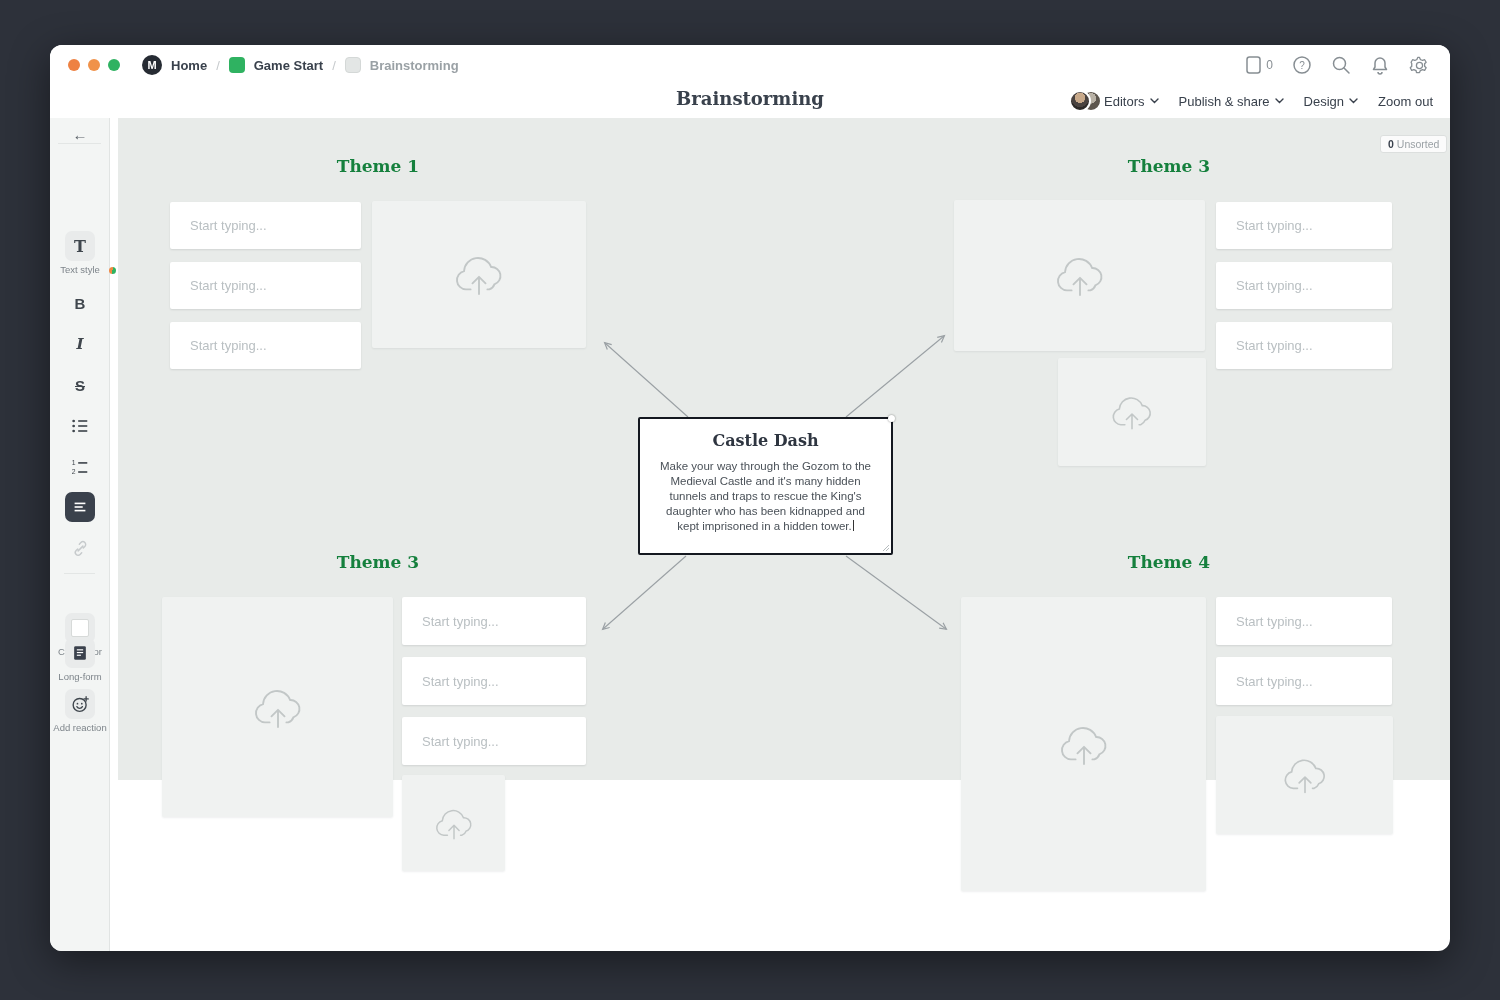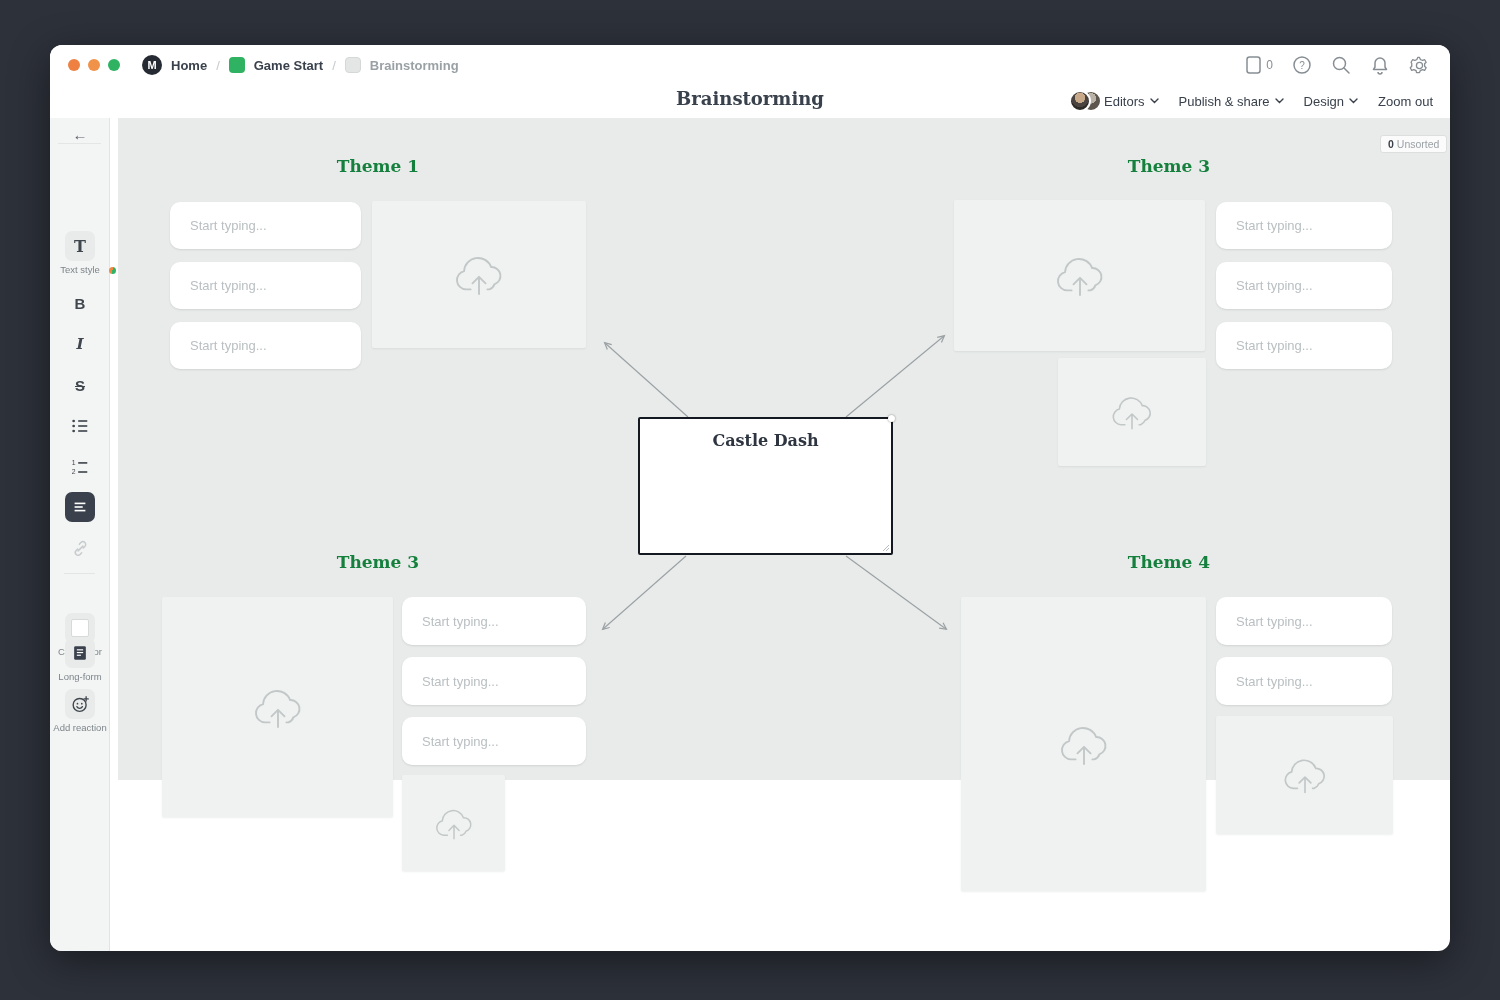--- a/index.html
+++ b/index.html
@@ -54,21 +54,21 @@
   .t-dot { position:absolute; right:-6px; bottom:1px; width:7px; height:7px; border-radius:50%;
            background:linear-gradient(100deg,#f08843 50%,#2fb261 50%); }
   .glyph.italic { font-family:"DejaVu Serif", serif; font-style:italic; font-weight:700; }
   .glyph.strike { text-decoration:line-through; }
   .swatch { width:18px; height:18px; background:#fff; border:1px solid #d7dad9; border-radius:2px; }
 
   
   .canvas { position:absolute; left:68px; top:73px; width:1340px; height:662px; background:#e8ebe9; }
   .theme-title { position:absolute; width:220px; text-align:center; font-family:"DejaVu Serif", serif;
                  font-weight:700; font-size:17px; color:#15803d; cursor:text; }
-  .tcard { position:absolute; background:#fff; border-radius:10px; box-shadow:0 1px 2px rgba(40,50,60,.12);
+  .tcard { position:absolute; background:#fff; border-radius:2px; box-shadow:0 1px 2px rgba(40,50,60,.12);
            display:flex; align-items:center; padding-left:20px; cursor:text; }
   .tcard span { font-size:13px; color:#b9bfc2; }
   .ucard { position:absolute; background:#f0f2f1; border-radius:2px; box-shadow:0 1px 2px rgba(40,50,60,.08);
            display:flex; align-items:center; justify-content:center; color:#c2c7c7; cursor:pointer; }
   .badge { position:absolute; left:1262px; top:17px; background:#fbfbfb; border:1px solid #dcdfde;
            border-radius:3px; padding:2px 7px; font-size:10.5px; color:#9aa1a5; cursor:pointer; }
   .badge b { color:#39414c; font-weight:700; margin-right:3px; }
 
   .center-card { position:absolute; left:520px; top:299px; width:255px; height:138px; background:#fff;
                  border:2px solid #141820; border-radius:2px; padding:12px 14px 10px; cursor:text; }
@@ -373,20 +373,21 @@
         </marker>
       </defs>
       <line x1="570" y1="299" x2="487" y2="225" stroke="#9aa0a4" stroke-width="1.1" marker-end="url(#ah)"></line>
       <line x1="728" y1="299" x2="826" y2="218" stroke="#9aa0a4" stroke-width="1.1" marker-end="url(#ah)"></line>
       <line x1="568" y1="438" x2="485" y2="511" stroke="#9aa0a4" stroke-width="1.1" marker-end="url(#ah)"></line>
       <line x1="728" y1="438" x2="828" y2="511" stroke="#9aa0a4" stroke-width="1.1" marker-end="url(#ah)"></line>
     </svg>
 
     <div class="center-card">
       <div class="cc-title">Castle Dash</div>
+      <div class="cc-body">Make your way through the Gozom to the Medieval Castle and it's many hidden tunnels and traps to rescue the King's daughter who has been kidnapped and kept imprisoned in a hidden tower.</div>
       <div class="cc-handle-dot"></div>
       <svg class="cc-resize" width="8" height="8" viewBox="0 0 8 8">
         <line x1="1" y1="7" x2="7" y2="1" stroke="#b6bcbe" stroke-width="1"></line>
         <line x1="4" y1="7" x2="7" y2="4" stroke="#b6bcbe" stroke-width="1"></line>
       </svg>
     </div>
 
   </div>
 </div>
 

